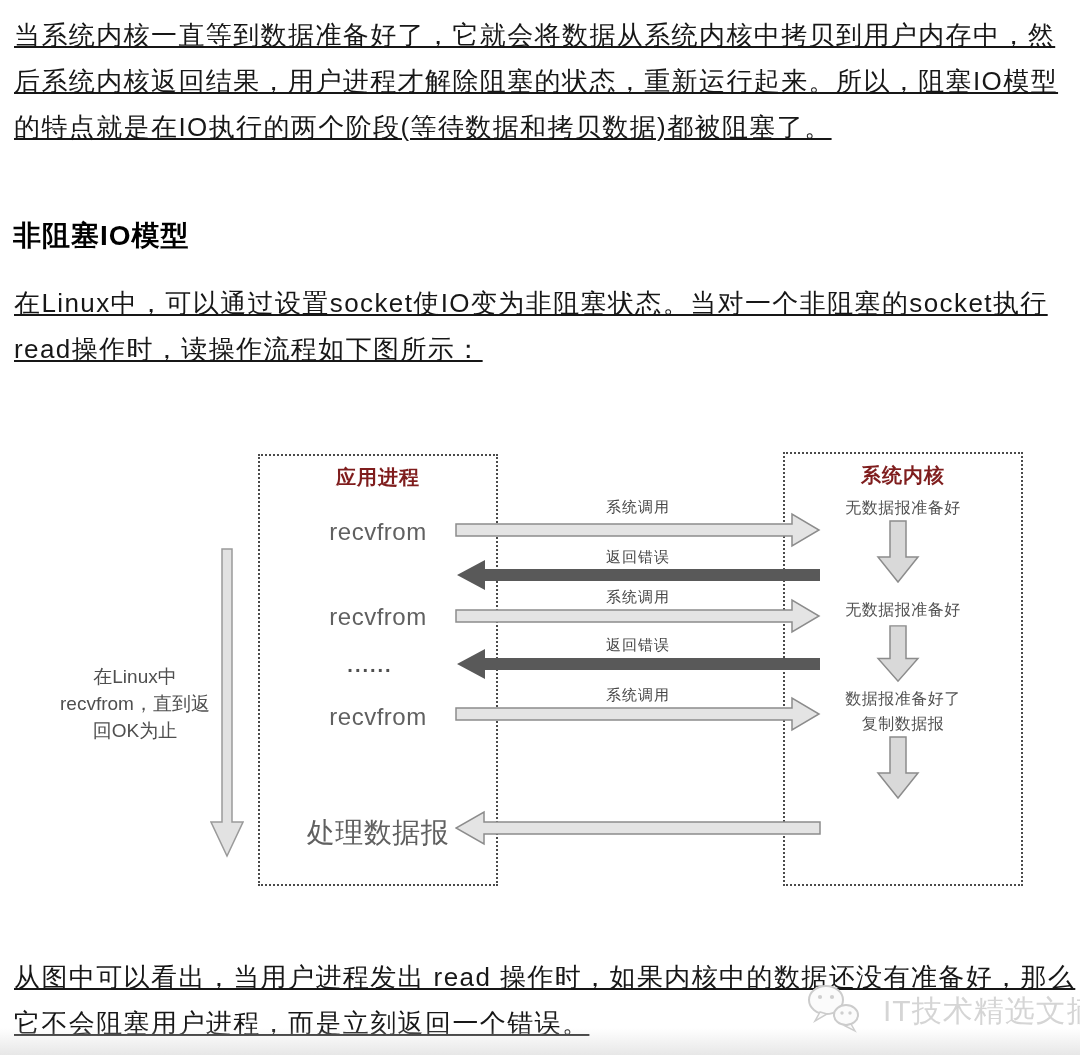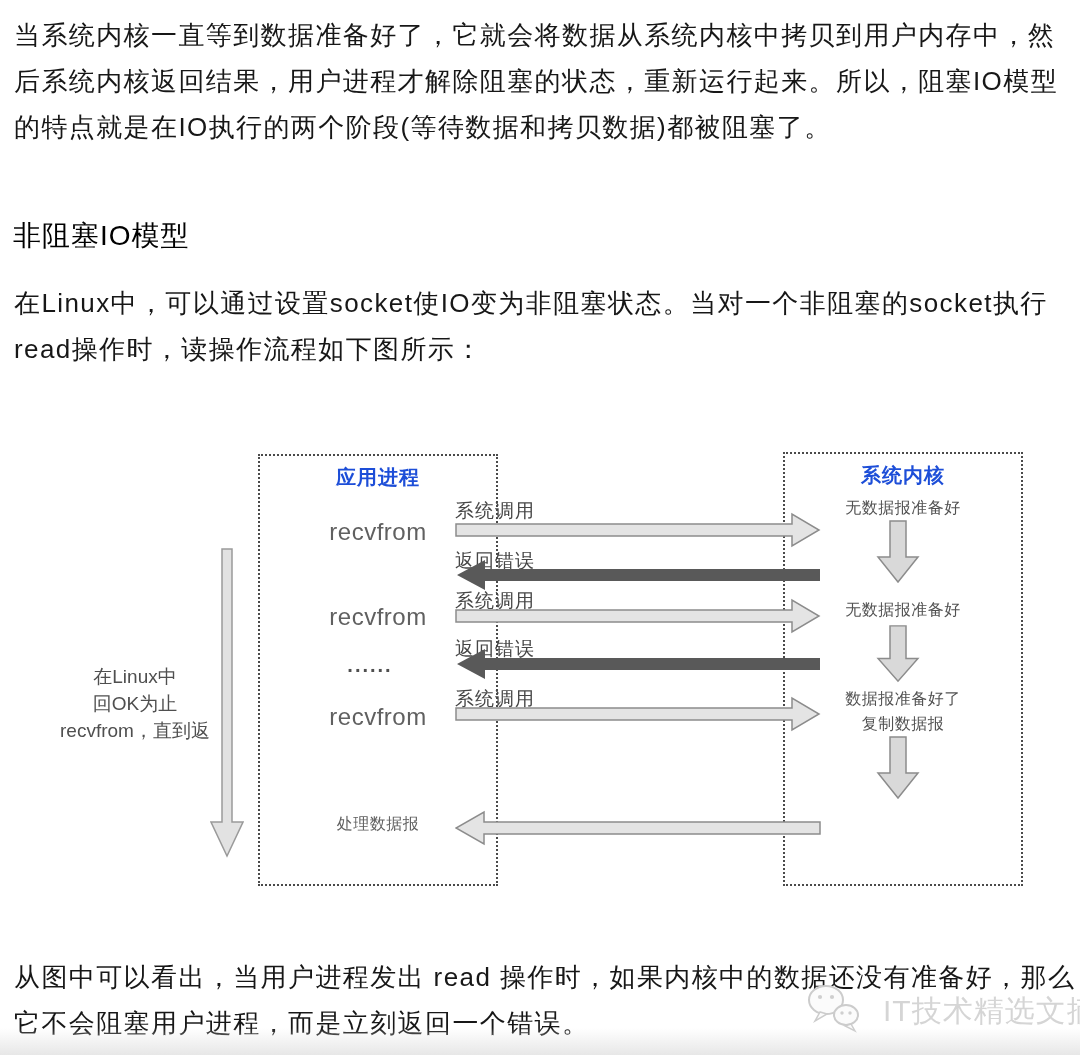--- a/index.html
+++ b/index.html
@@ -5,43 +5,43 @@
   html,body { margin:0; padding:0; }
   body {
     width:1080px; height:1055px;
     background:#ffffff;
     font-family:"Liberation Sans", sans-serif;
     position:relative;
     overflow:hidden;
   }
   
   .para { position:absolute; left:14px; color:#171717; font-size:26px; letter-spacing:1.4px; }
-  .para .line { height:46px; line-height:46px; white-space:nowrap; }
+  .para .line { height:46px; line-height:46px; white-space:nowrap;text-decoration:underline; }
   .p1 { top:12px; }
   .p2 { top:280px; }
   .p3 { top:954px; }
   .heading {
     position:absolute; left:13px; top:194px;
-    font-size:28px; font-weight:normal; color:#000;
+    font-size:28px; font-weight:bold; color:#000;
     letter-spacing:1px; white-space:nowrap;
   }
   
   .diagram { position:absolute; left:0; top:430px; width:1080px; height:480px; }
   .dbox { position:absolute; border:2px dotted #4a4a4a; box-sizing:border-box; }
   .left-box  { left:258px; top:24px; width:240px; height:432px; }
   .right-box { left:783px; top:22px; width:240px; height:434px; }
-  .box-title { position:absolute; width:240px; text-align:center; font-size:20px; font-weight:bold; color:#1d4ed8; letter-spacing:1px; }
+  .box-title { position:absolute; width:240px; text-align:center; font-size:20px; font-weight:bold; color:#7f1d1d; letter-spacing:1px; }
   .lb-title { left:258px; top:34px; }
   .rb-title { left:783px; top:32px; }
   .lb-col { position:absolute; left:258px; width:240px; text-align:center; font-size:24px; color:#606060; letter-spacing:0.5px; }
   .rb-col { position:absolute; left:783px; width:240px; text-align:center; font-size:16px; color:#525252; letter-spacing:0.5px; }
   .rb-col.two-line { line-height:25px; }
   .ellipsis-dots { font-size:20px; font-weight:bold; letter-spacing:2px; color:#4f4f4f; }
-  .result-text { font-size:16px; }
-  .arrow-label { position:absolute; left:455px; width:366px; text-align:left; font-size:19px; color:#464646; letter-spacing:1px; }
+  .result-text { font-size:28px; }
+  .arrow-label { position:absolute; left:455px; width:366px; text-align:center; font-size:15px; color:#464646; letter-spacing:1px; }
   .harrow { position:absolute; left:455px; width:366px; height:36px; }
   .harrow svg, .varrow svg, .tall-arrow svg { display:block; width:100%; height:100%; }
   .varrow { position:absolute; left:876px; width:44px; }
   .va-1 { top:90px;  height:64px; }
   .va-2 { top:195px; height:58px; }
   .va-3 { top:306px; height:64px; }
   .ha-1 { top:82px; }
   .ha-2 { top:127px; }
   .ha-3 { top:168px; }
   .ha-4 { top:216px; }
@@ -172,22 +172,22 @@
       </svg>
     </div>
 
     <div class="tall-arrow">
       <svg viewBox="0 0 34 310" preserveAspectRatio="none">
         <polygon class="tall-poly" points="12,1 22,1 22,274 33,274 17,308 1,274 12,274" fill="#e2e2e2"></polygon>
       </svg>
     </div>
     <div class="repeat-note">
       <div>在Linux中</div>
+      <div>recvfrom，直到返</div>
       <div>回OK为止</div>
-      <div>recvfrom，直到返</div>
     </div>
   </div>
 
   <div class="para p3">
     <div class="line">从图中可以看出，当用户进程发出 read 操作时，如果内核中的数据还没有准备好，那么</div>
     <div class="line">它不会阻塞用户进程，而是立刻返回一个错误。</div>
   </div>
 
   <div class="watermark">
     <span>

